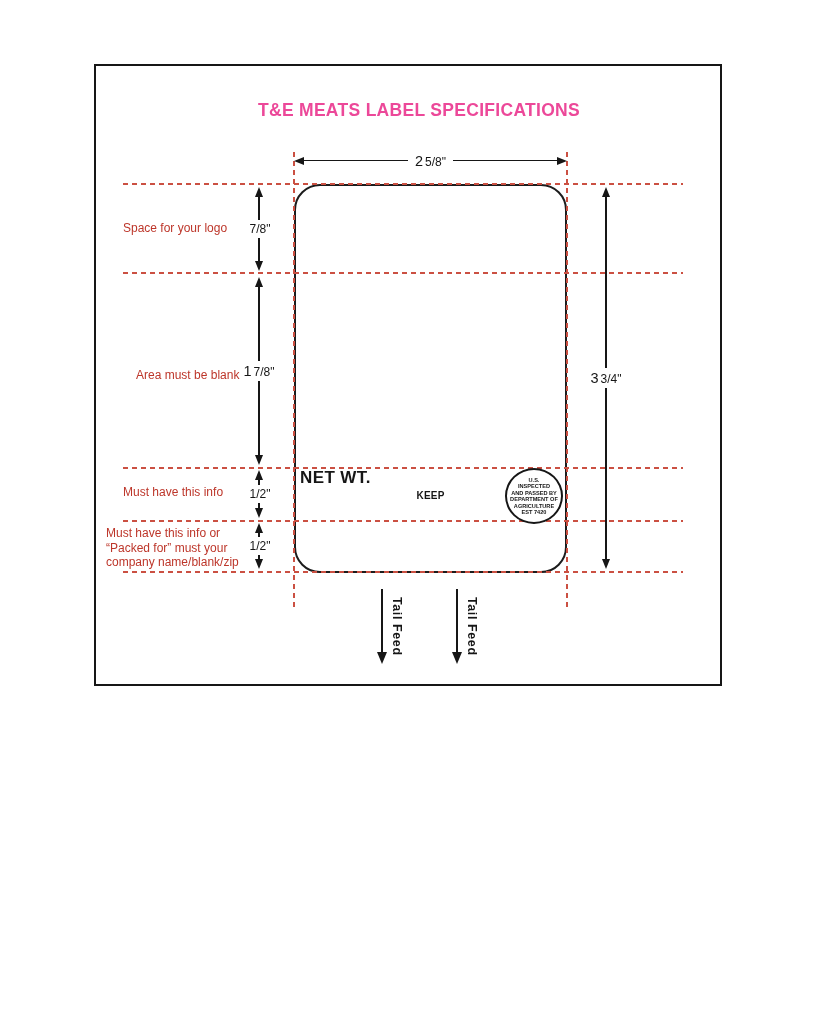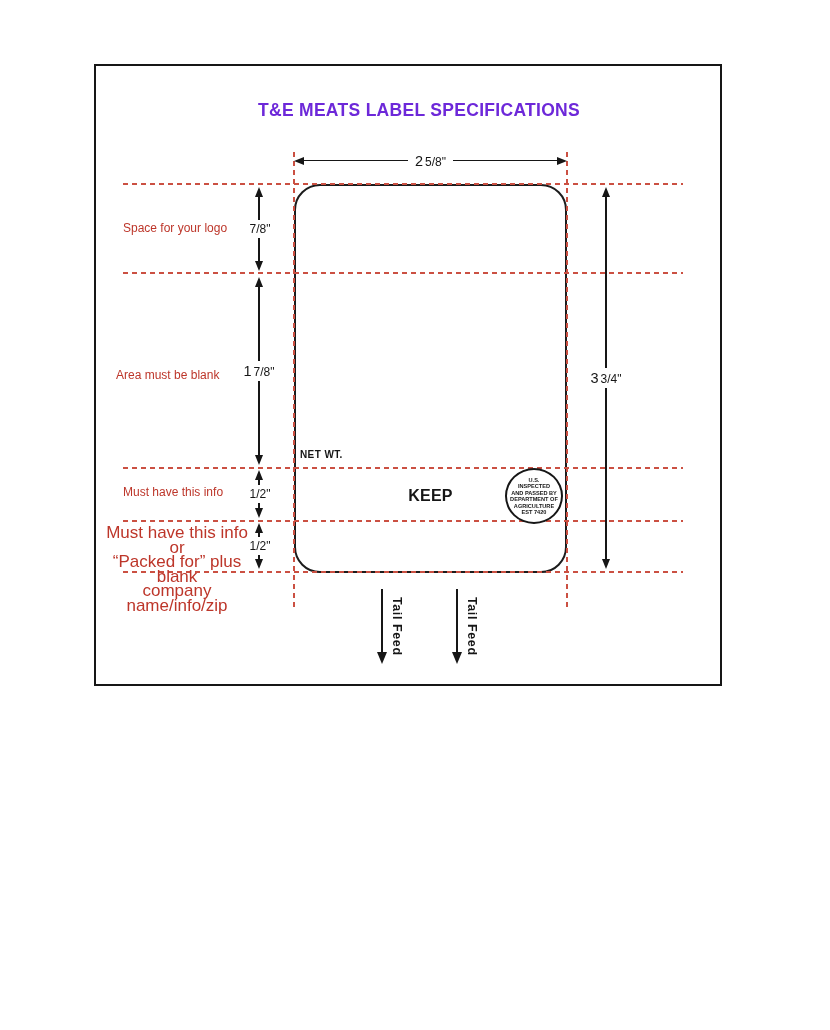--- a/index.html
+++ b/index.html
@@ -3,21 +3,21 @@
 <meta charset="utf-8">
 <style>
   html,body{margin:0;padding:0;background:#ffffff;}
   #page{position:relative;width:830px;height:1030px;background:#ffffff;
         font-family:"Liberation Sans",sans-serif;color:#161616;overflow:hidden;}
 
   .outer-box{position:absolute;left:94px;top:64px;width:628px;height:622px;
              border:2.5px solid #161616;box-sizing:border-box;background:#ffffff;}
 
   .title{position:absolute;left:94px;top:100px;width:650px;text-align:center;
-         font-size:17.5px;font-weight:bold;color:#6d28d9;letter-spacing:.3px;}
+         font-size:17.5px;font-weight:bold;color:#ec4899;letter-spacing:.3px;}
 
   .label-shape{position:absolute;left:294px;top:184px;width:273px;height:389px;
                box-sizing:border-box;border:2px solid #1c1c1c;border-radius:26px;background:#ffffff;}
 
   .hdash{position:absolute;left:123px;width:560px;height:1.8px;
          background:repeating-linear-gradient(90deg,#cb5042 0 5px,transparent 5px 9px);}
   #hdash-1{top:183px}#hdash-2{top:272px}#hdash-3{top:467px}#hdash-4{top:520px}#hdash-5{top:571px}
 
   .vdash{position:absolute;top:152px;height:456px;width:1.8px;
          background:repeating-linear-gradient(180deg,#cb5042 0 5px,transparent 5px 9px);}
@@ -43,28 +43,28 @@
   .dim-frac{font-size:12px;}
 
   #dim-logo  {left:246px;top:187px;height:84px;}
   #dim-blank {left:246px;top:277px;height:188px;}
   #dim-info1 {left:246px;top:470px;height:48px;}
   #dim-info2 {left:246px;top:523px;height:46px;}
   #dim-height{left:593px;top:187px;height:382px;}
 
   .red-note{position:absolute;color:#bd362a;font-size:12px;white-space:nowrap;}
   #note-logo {left:123px;top:221px;}
-  #note-blank{left:116px;top:368px;text-align:right;}
+  #note-blank{left:136px;top:368px;text-align:right;}
   #note-info1{left:123px;top:485px;text-align:center;}
-  #note-info2{left:106px;top:526px;width:142px;white-space:normal;text-align:center;
-              font-size:17px;line-height:14.6px;}
+  #note-info2{left:106px;top:526px;width:142px;white-space:normal;
+              font-size:12px;line-height:14.6px;}
 
-  .net-wt{position:absolute;left:300px;top:449px;font-size:10px;font-weight:bold;letter-spacing:.4px;}
+  .net-wt{position:absolute;left:300px;top:468px;font-size:17px;font-weight:bold;letter-spacing:.4px;}
   .keep{position:absolute;left:294px;top:489px;width:273px;text-align:center;
-        font-weight:bold;font-size:16px;line-height:13px;letter-spacing:.2px;}
+        font-weight:bold;font-size:10px;line-height:13px;letter-spacing:.2px;}
   .usda{position:absolute;left:505px;top:468px;width:58px;height:56px;box-sizing:border-box;
         border:2px solid #161616;border-radius:50%;background:#ffffff;
         display:flex;flex-direction:column;align-items:center;justify-content:center;
         font-weight:bold;font-size:5.6px;line-height:6.5px;text-align:center;}
   .packed{position:absolute;left:294px;top:524px;width:273px;text-align:center;
           font-weight:bold;font-size:8.8px;line-height:11.3px;}
 
   .feed-line{position:absolute;top:589px;width:2px;height:65px;background:#161616;}
   .feed-head{position:absolute;top:652px;width:0;height:0;
              border-left:5px solid transparent;border-right:5px solid transparent;border-top:12px solid #161616;}
@@ -156,22 +156,22 @@
     </div>
     <div class="dline"></div>
     <span class="ah down"></span>
   </div>
 
   <div class="red-note" id="note-logo">Space for your logo</div>
   <div class="red-note" id="note-blank">Area must be blank</div>
   <div class="red-note" id="note-info1">Must have this info</div>
   <div class="red-note" id="note-info2">
     <div>Must have this info or</div>
-    <div>“Packed for” plus blank</div>
-    <div>company name/info/zip</div>
+    <div>“Packed for” must your</div>
+    <div>company name/blank/zip</div>
   </div>
 
   <div class="net-wt">NET WT.</div>
 
   <div class="keep">
     <div>KEEP</div>
   </div>
 
   <div class="usda">
     <div>U.S.</div>

